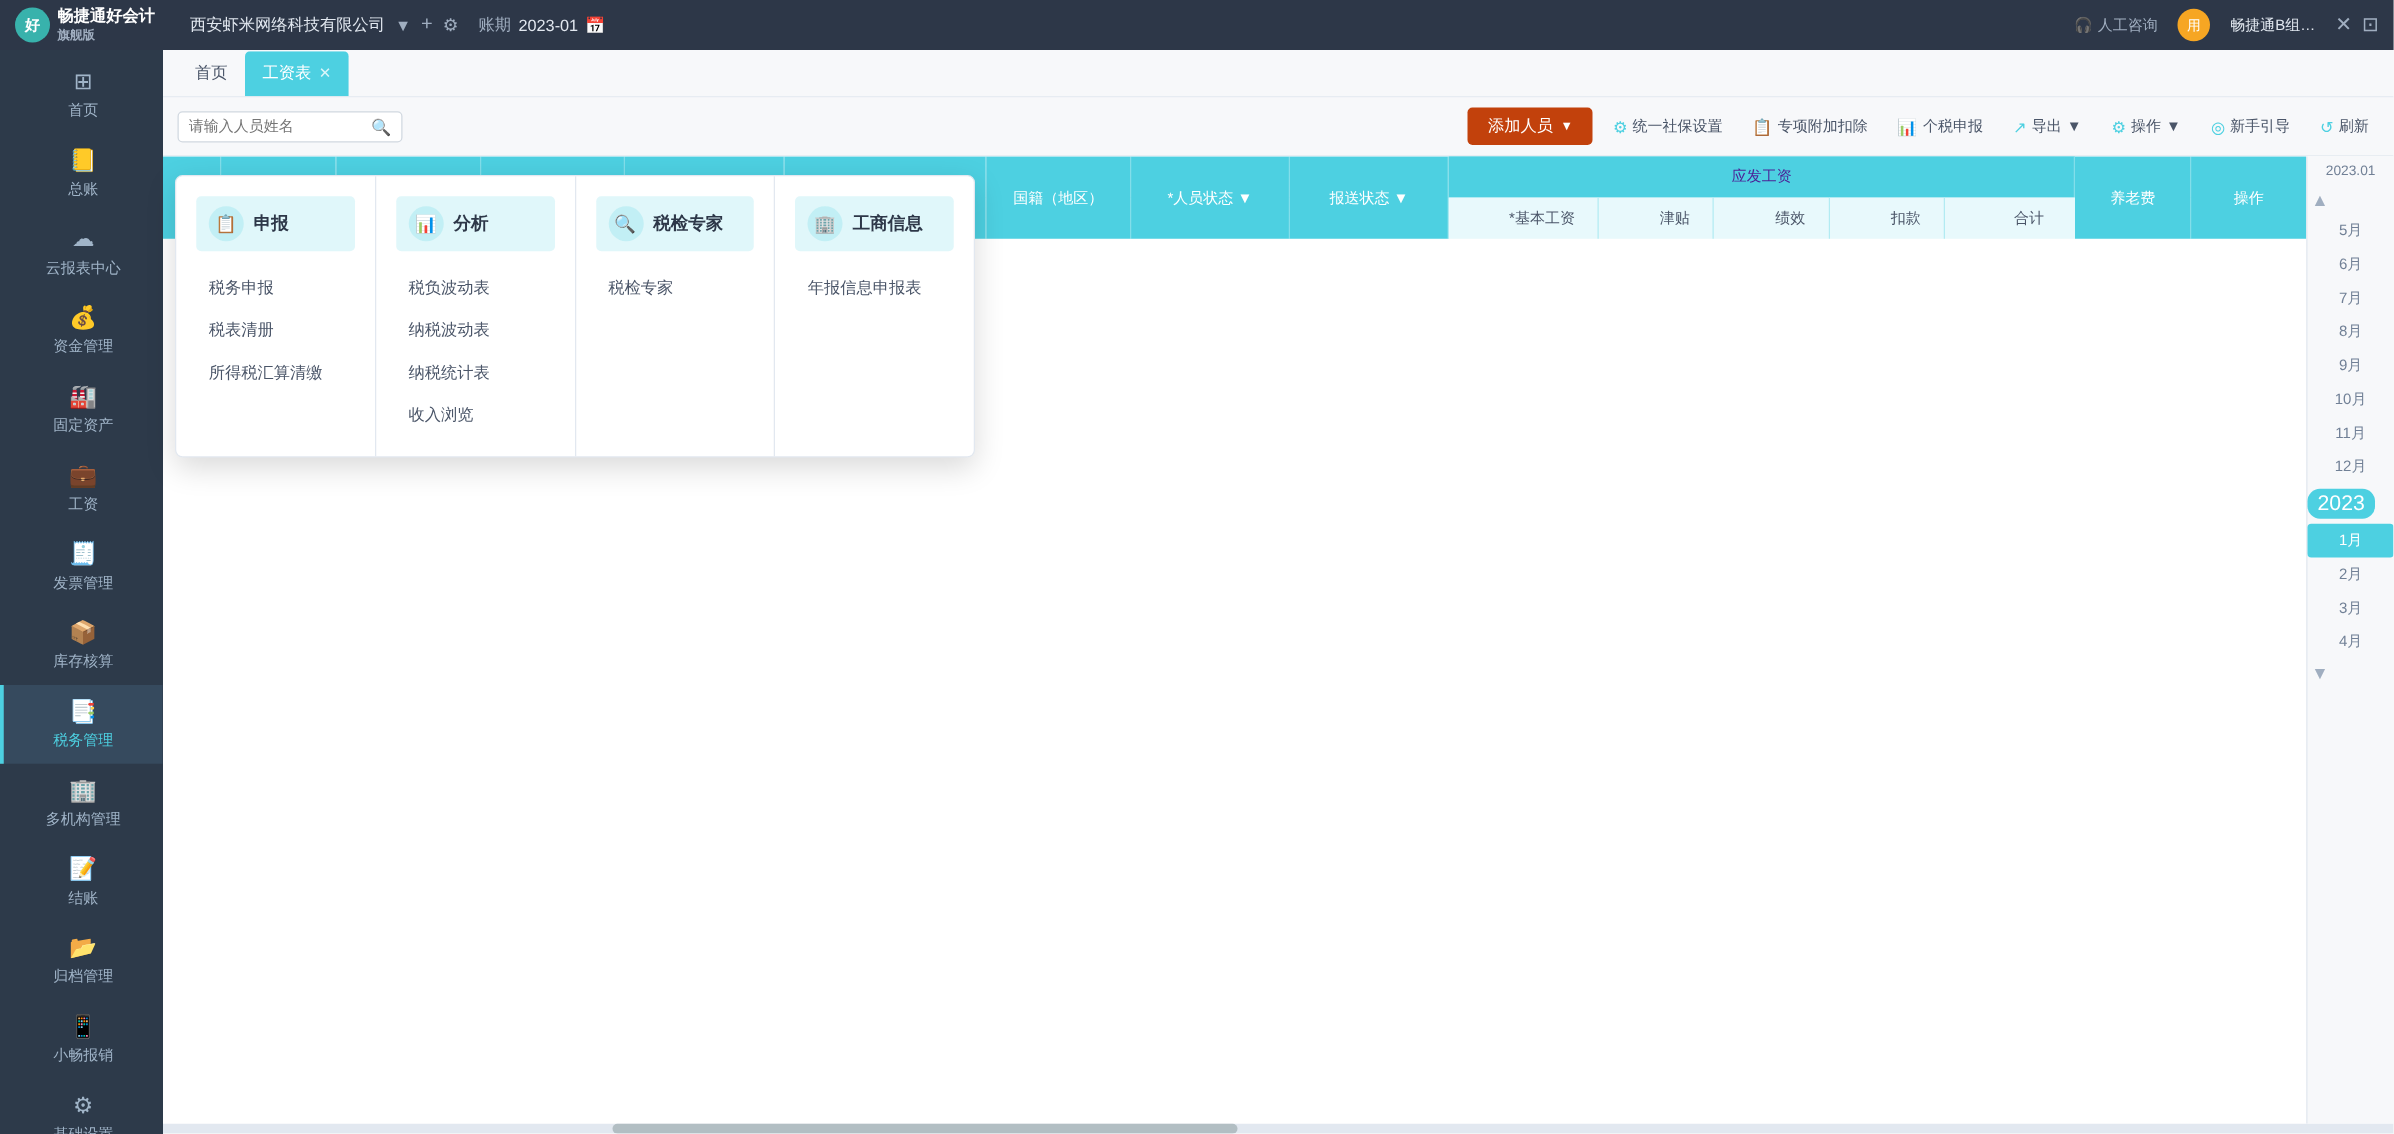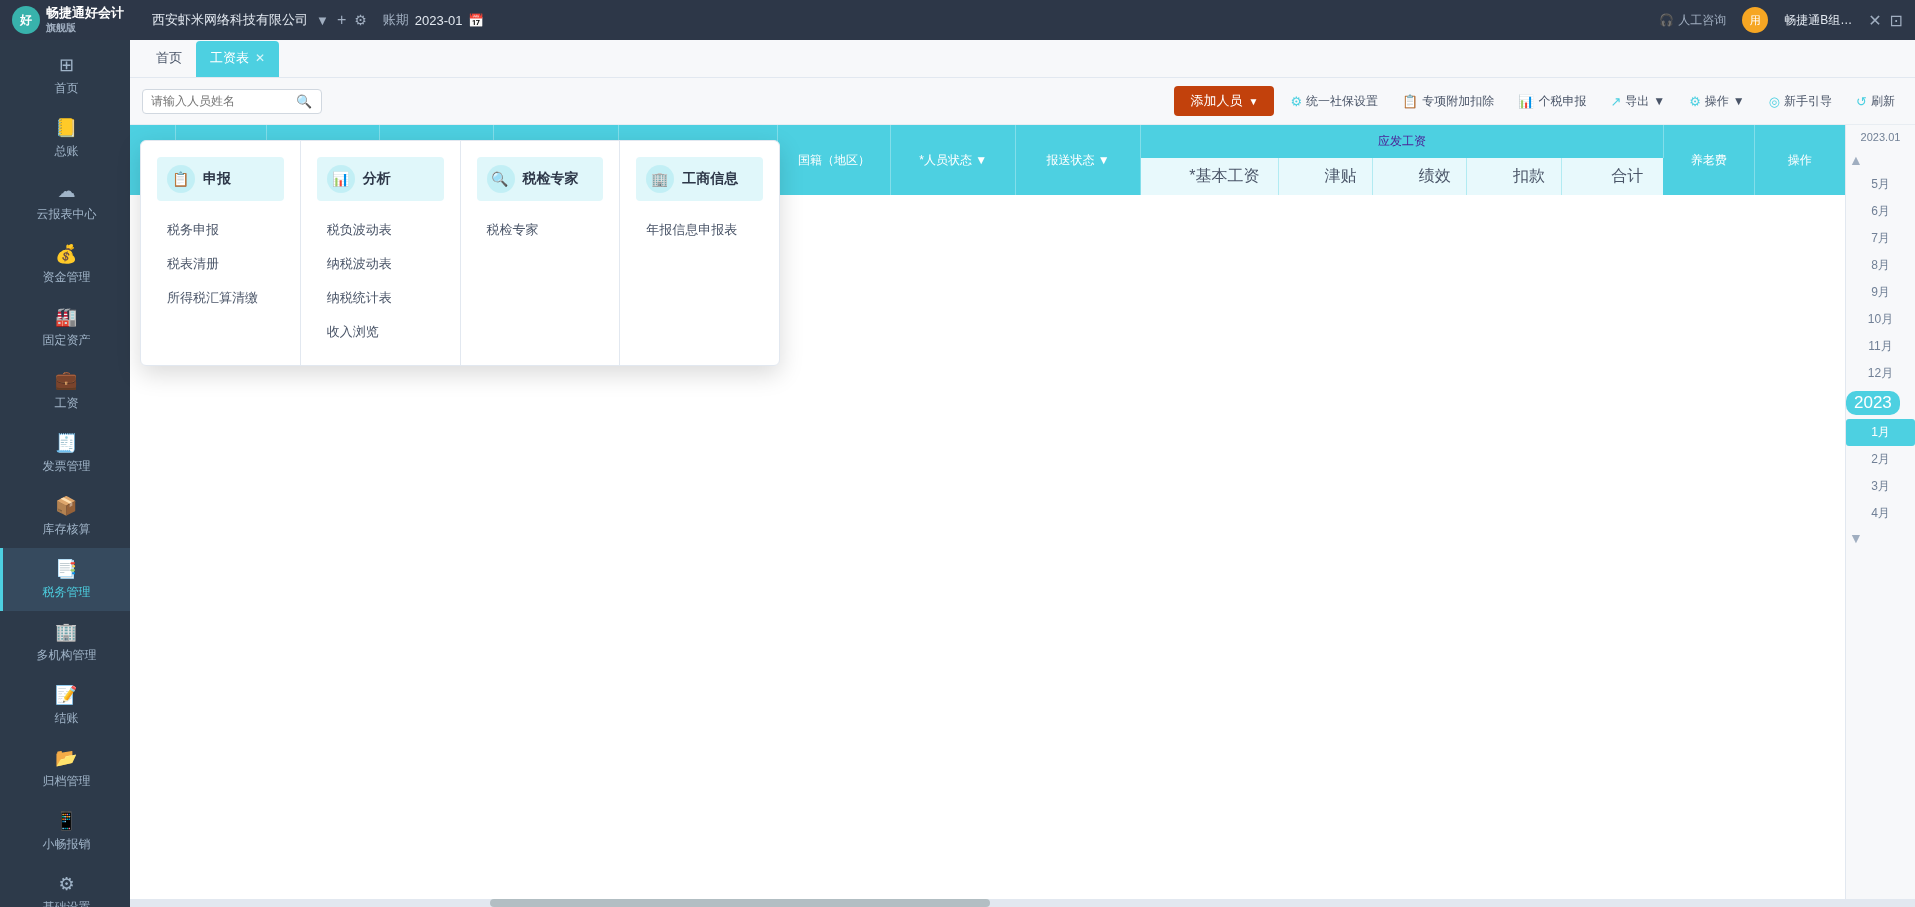--- a/index.html
+++ b/index.html
@@ -232,21 +232,21 @@
       white-space: nowrap;
     }
     .data-table thead th:last-child { border-right: none; }
     .data-table .sub-header {
       background: #e8f9fc;
       color: #2d3748;
     }
     .data-table .sub-header th {
       border-right: 1px solid #b2ebf2;
       color: #4a5568;
-      font-size: 16px;
+      font-size: 12px;
       padding-left: 40px;
     }
     .col-check { width: 40px; }
     .col-no { width: 80px; }
     .col-name { width: 100px; }
     .col-dept { width: 100px; }
     .col-cert-type { width: 110px; }
     .col-cert-no { width: 140px; }
     .col-nation { width: 100px; }
     .col-status { width: 110px; }

